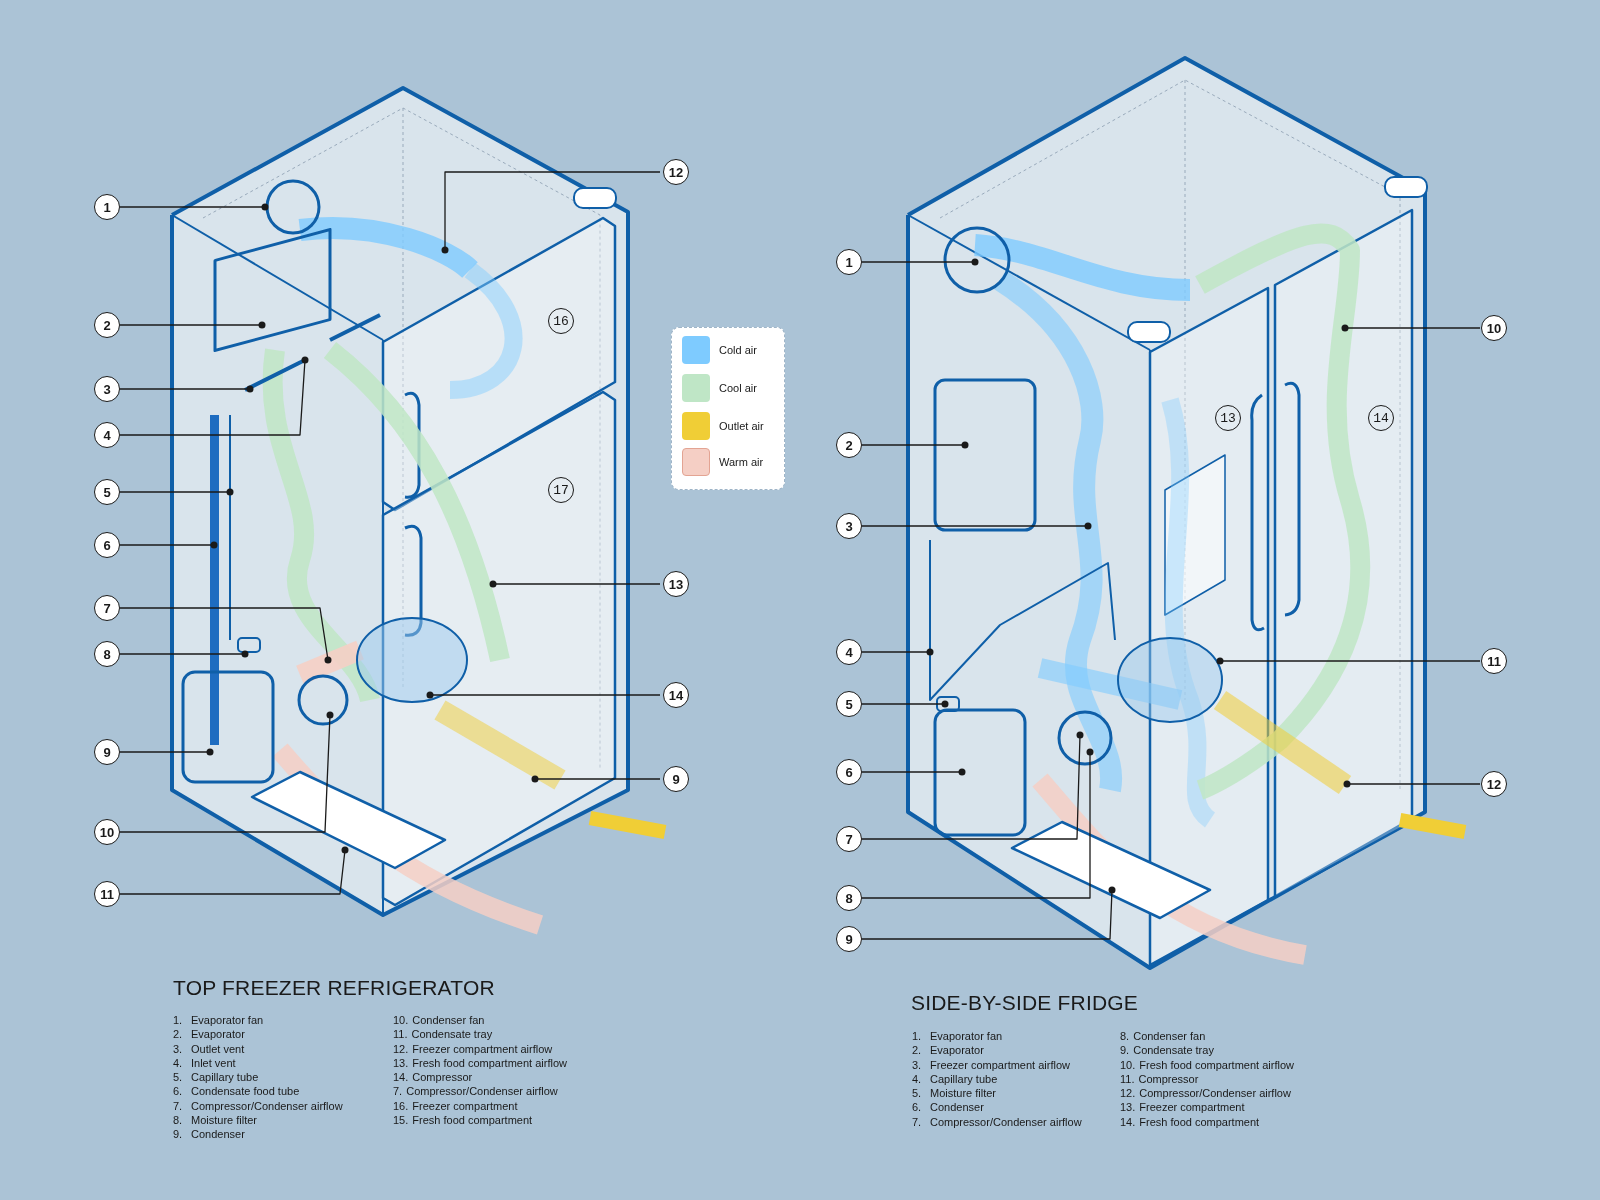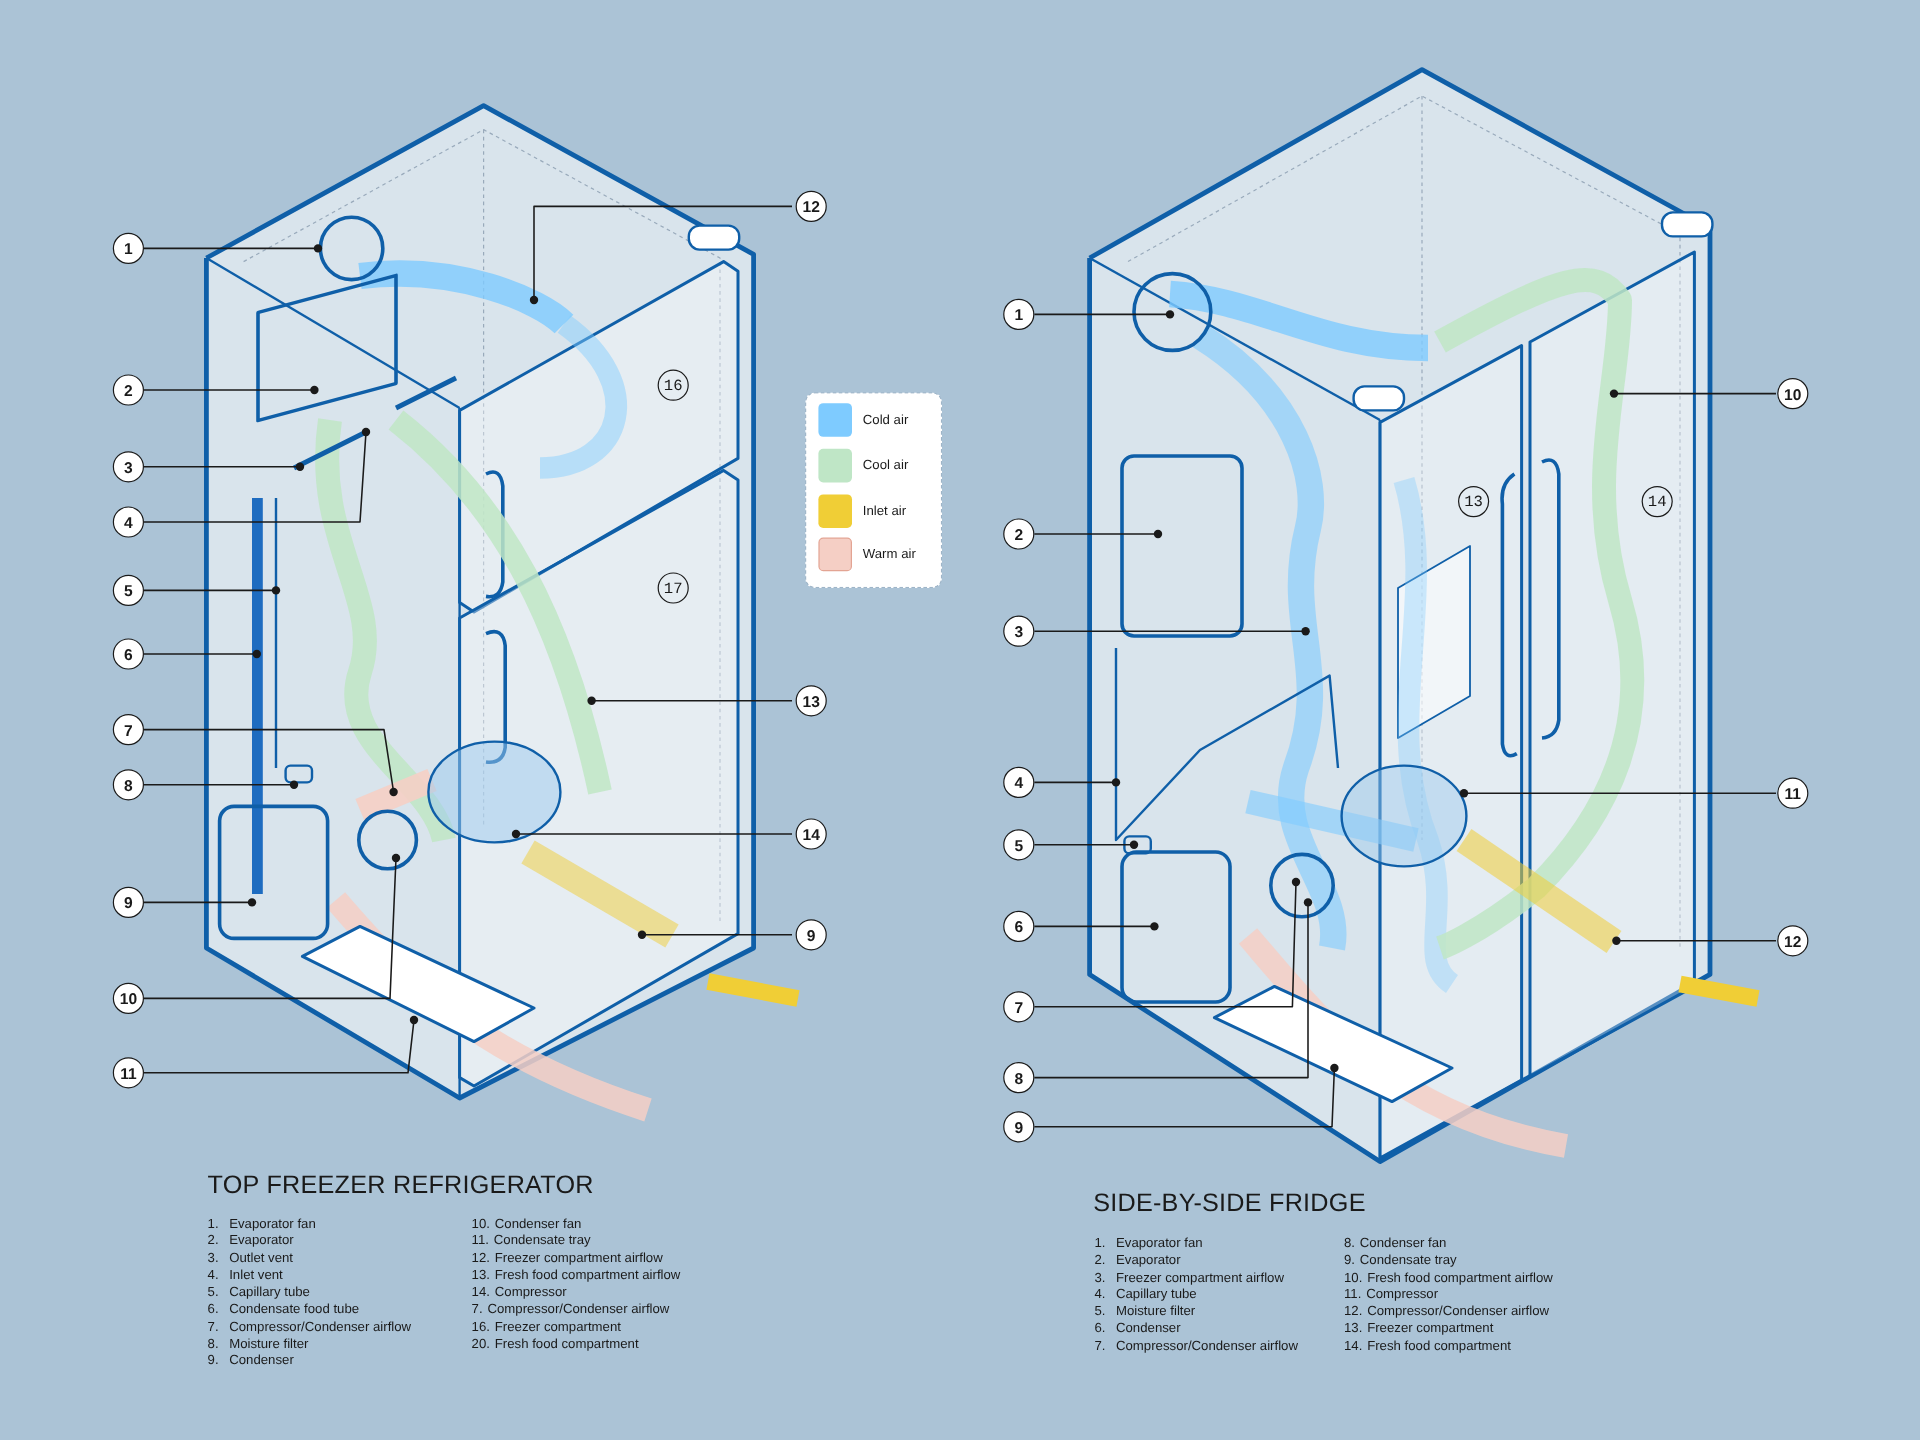--- a/index.html
+++ b/index.html
@@ -193,21 +193,21 @@
   <div class="item" style="top:8px">
     <div class="sw" style="background:#7ecbff"></div>
     <span>Cold air</span>
   </div>
   <div class="item" style="top:46px">
     <div class="sw" style="background:#bfe6c6"></div>
     <span>Cool air</span>
   </div>
   <div class="item" style="top:84px">
     <div class="sw" style="background:#f0ce36"></div>
-    <span>Inlet air</span>
+    <span>Outlet air</span>
   </div>
   <div class="item" style="top:120px">
     <div class="sw" style="background:#f5cfc5;border:1px solid #e3a493"></div>
     <span>Warm air</span>
   </div>
 </div>
 
 <div class="title" style="left:173px;top:976px">TOP FREEZER REFRIGERATOR</div>
 <div class="title" style="left:911px;top:991px">SIDE-BY-SIDE FRIDGE</div>
 
@@ -272,21 +272,21 @@
     </div>
     <div class="row">
       <span class="n" style="width: auto; margin-right: 4px;">7.</span>
       <span>Compressor/Condenser airflow</span>
     </div>
     <div class="row">
       <span class="n" style="width: auto; margin-right: 4px;">16.</span>
       <span>Freezer compartment</span>
     </div>
     <div class="row">
-      <span class="n" style="width: auto; margin-right: 4px;">20.</span>
+      <span class="n" style="width: auto; margin-right: 4px;">15.</span>
       <span>Fresh food compartment</span>
     </div>
   </div>
 <div class="list" id="sbs-col1" style="left:912px;top:1029px">
     <div class="row">
       <span class="n" style="width: 18px;">1.</span>
       <span>Evaporator fan</span>
     </div>
     <div class="row">
       <span class="n" style="width: 18px;">2.</span>

